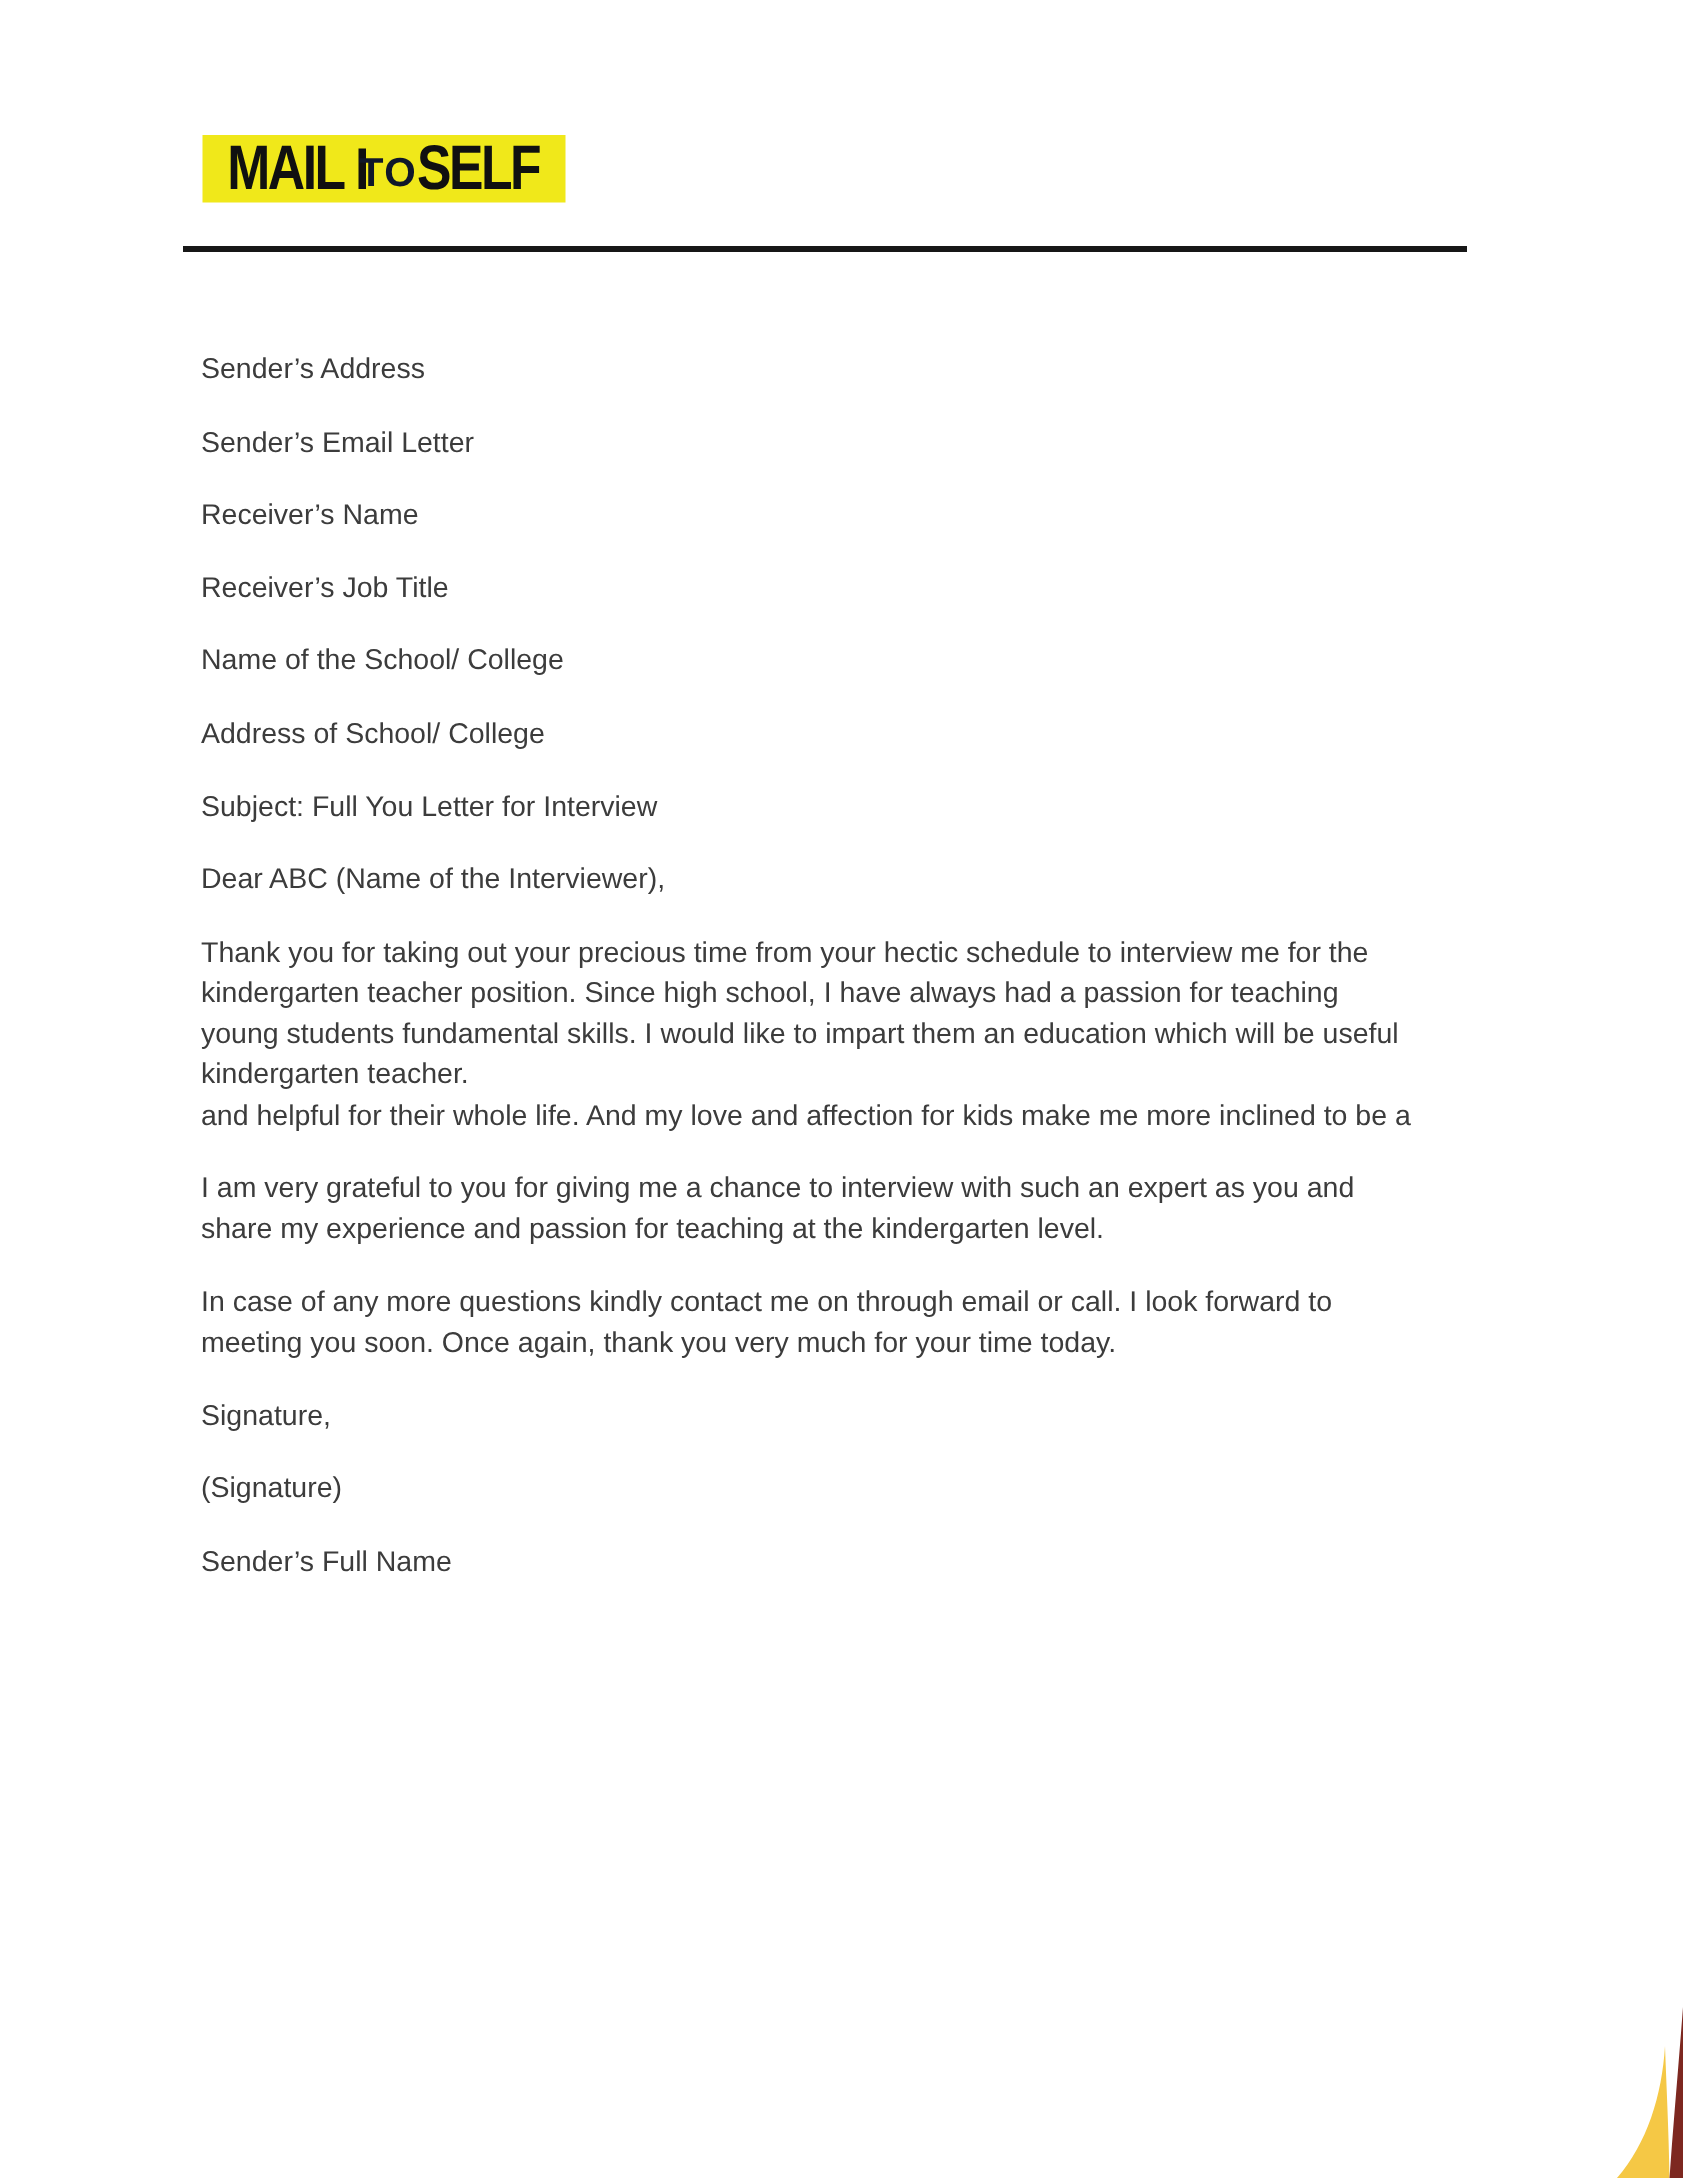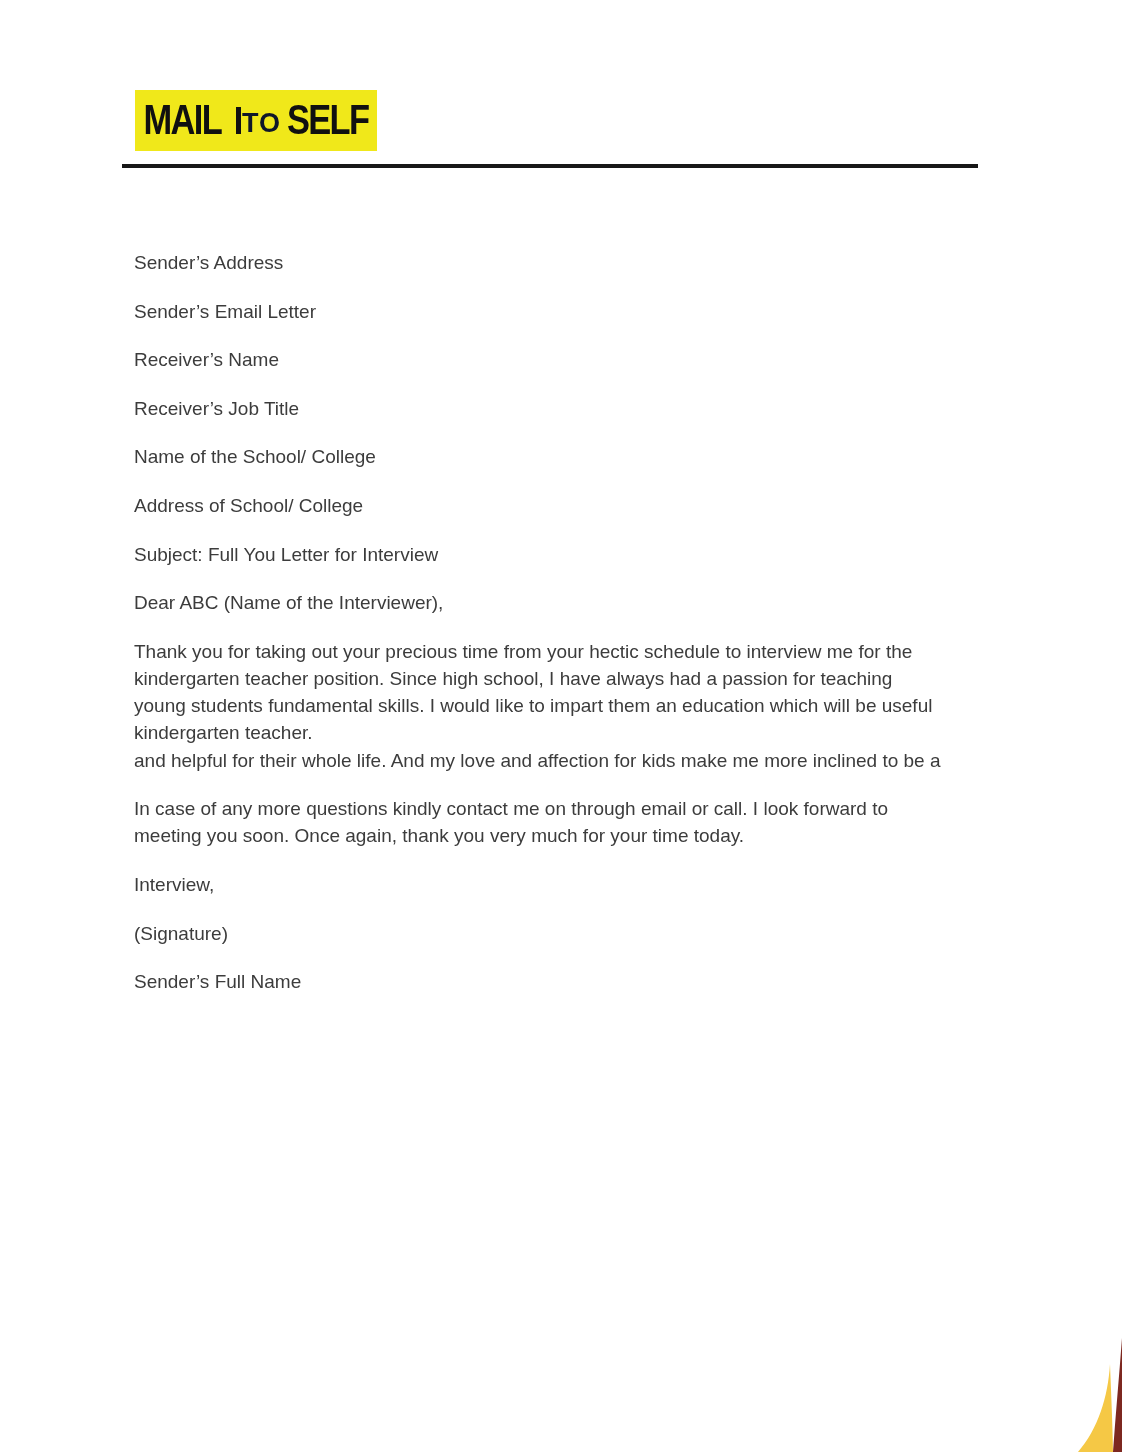--- a/index.html
+++ b/index.html
@@ -13,24 +13,24 @@
     height: 1452px;
     background: #ffffff;
     overflow: hidden;
   }
   
   .logo {
     position: absolute;
     left: 135px;
     top: 90px;
     width: 242px;
-    height: 61px;
+    height: 45px;
     display: flex;
     align-items: center;
-    justify-content: space-between;
+    justify-content: center;
   }
   .logo-word {
     display: inline-block;
     font-weight: 900;
     font-size: 42px;
     line-height: 42px;
     letter-spacing: -2px;
     transform: scaleX(0.82);
     transform-origin: center;
     color: #101010;
@@ -66,21 +66,21 @@
     left: 122px;
     top: 164px;
     width: 856px;
     height: 4px;
     background: #171717;
   }
   
   .letter {
     position: absolute;
     left: 134px;
-    top: 249px;
+    top: 233px;
     width: 900px;
     color: #3c3c3c;
     font-size: 19px;
   }
   .letter p.line {
     margin: 0 0 21.4px 0;
     line-height: 27.2px;
     white-space: nowrap;
   }
   .letter .para { margin: 0 0 21.4px 0; }
@@ -124,27 +124,31 @@
     <p class="line">Dear ABC (Name of the Interviewer),</p>
 
     <div class="para">
       <div class="pline">Thank you for taking out your precious time from your hectic schedule to interview me for the</div>
       <div class="pline">kindergarten teacher position. Since high school, I have always had a passion for teaching</div>
       <div class="pline">young students fundamental skills. I would like to impart them an education which will be useful</div>
       <div class="pline">kindergarten teacher.</div>
       <div class="pline">and helpful for their whole life. And my love and affection for kids make me more inclined to be a</div>
     </div>
 
+    <div class="para">
+      <div class="pline">I am very grateful to you for giving me a chance to interview with such an expert as you and</div>
+      <div class="pline">share my experience and passion for teaching at the kindergarten level.</div>
+    </div>
 
     <div class="para">
       <div class="pline">In case of any more questions kindly contact me on through email or call. I look forward to</div>
       <div class="pline">meeting you soon. Once again, thank you very much for your time today.</div>
     </div>
 
-    <p class="line">Interview,</p>
+    <p class="line">Signature,</p>
     <p class="line">(Signature)</p>
     <p class="line">Sender’s Full Name</p>
 
   </div>
 
   <svg class="corner" viewBox="0 0 120 150" xmlns="http://www.w3.org/2000/svg" aria-hidden="true">
     <path d="M 108,62 C 106,95 96,127 76,150 L 111,150 C 110.5,118 109,90 108,62 Z" style="fill: rgb(245, 200, 69);"></path>
     <path d="M 120,36 C 117,76 113.5,114 111,150 L 120,150 Z" style="fill: rgb(125, 40, 32);"></path>
   </svg>
 

